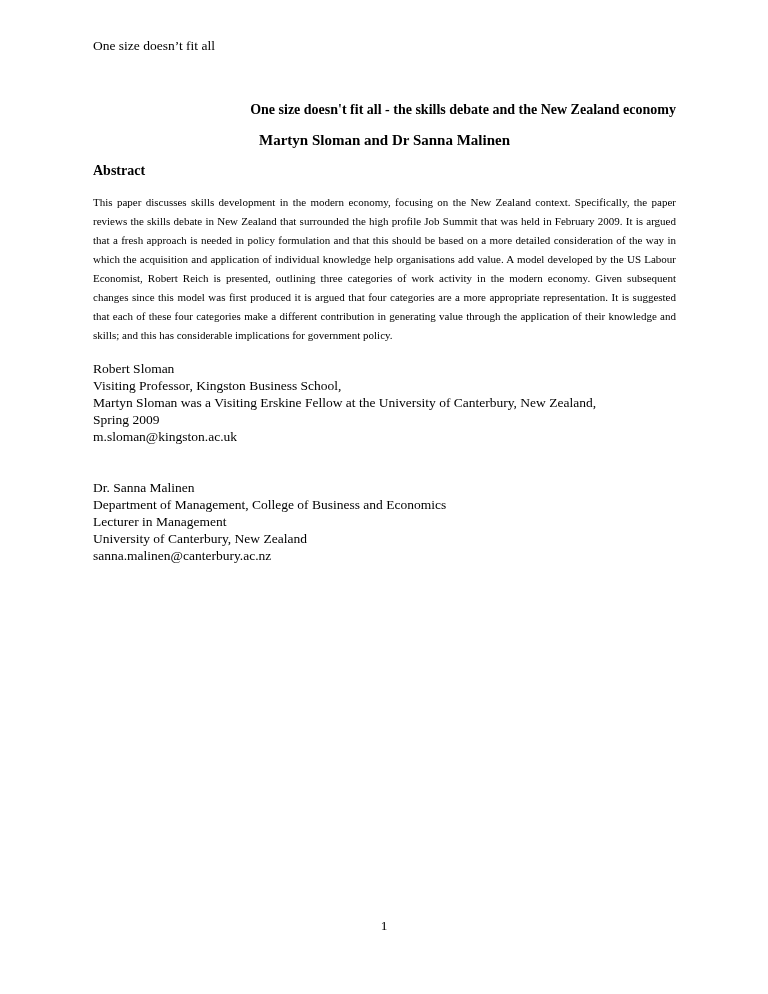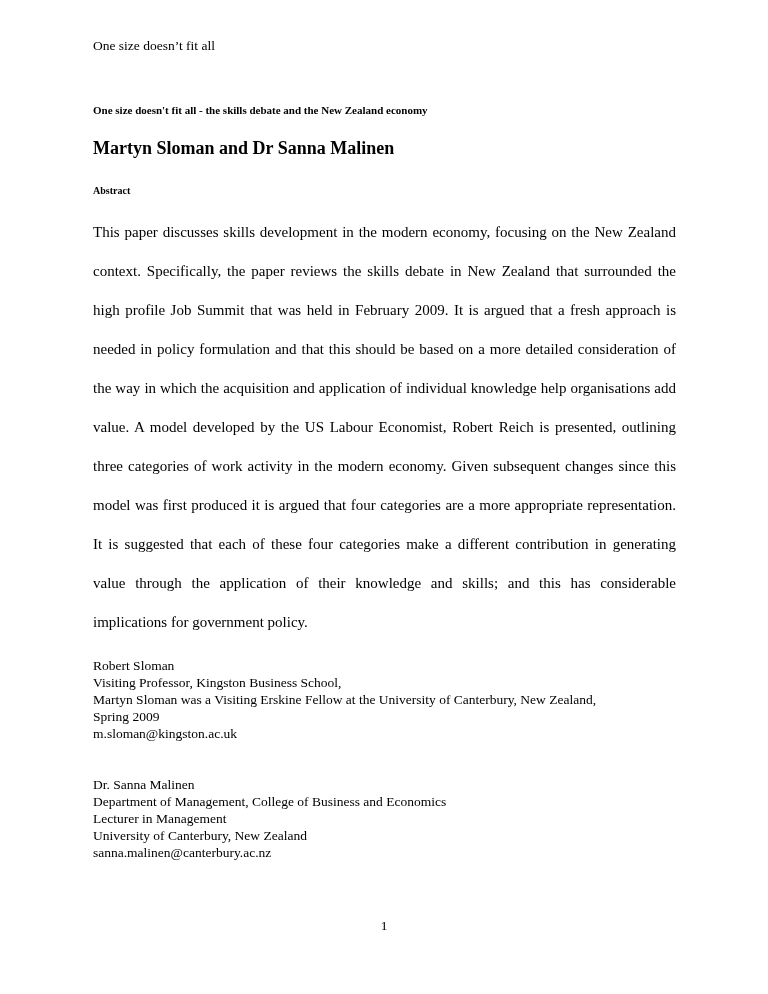--- a/index.html
+++ b/index.html
@@ -18,42 +18,42 @@
     padding: 38px 92px 0 93px;
     overflow: hidden;
   }
   .running-header {
     font-size: 13.5px;
     line-height: 16px;
     text-align: left;
   }
   .title {
     margin: 47px 0 0 0;
-    font-size: 11px;
+    font-size: 14px;
     font-weight: bold;
-    text-align: left;
+    text-align: right;
     line-height: 18px;
   }
   .authors {
-    margin-top: 20px;
-    font-size: 18px;
+    margin-top: 12px;
+    font-size: 15px;
     font-weight: bold;
     line-height: 18px;
-    text-align: left;
+    text-align: center;
   }
   .abstract-heading {
-    margin-top: 26px;
-    font-size: 10px;
+    margin-top: 14px;
+    font-size: 14px;
     font-weight: bold;
     line-height: 16px;
   }
   .abstract {
     margin: 14px 0 0 0;
-    font-size: 15px;
-    line-height: 39px;
+    font-size: 11px;
+    line-height: 19px;
     text-align: justify;
   }
   .contact-block {
     font-size: 13.5px;
     line-height: 17px;
     text-align: left;
   }
   .contact-block.first {
     margin-top: 15px;
   }

